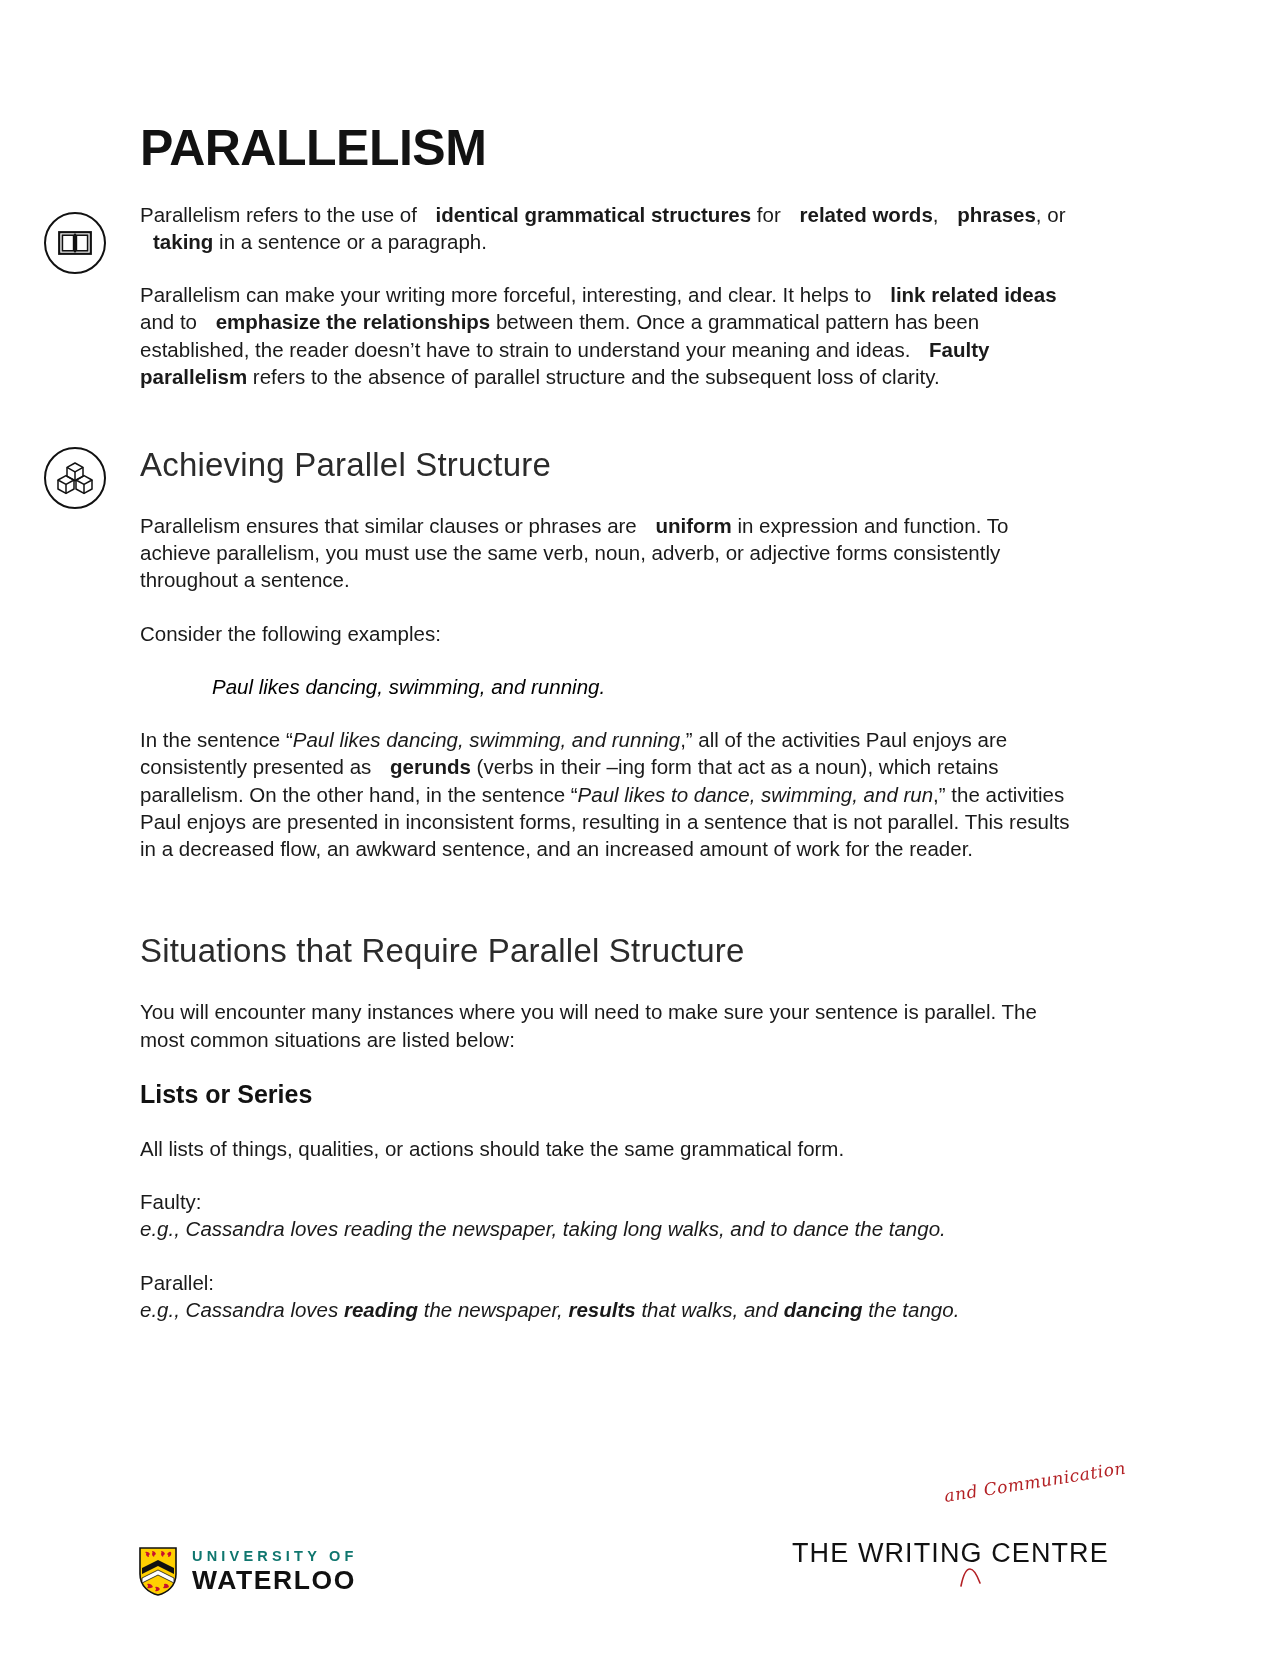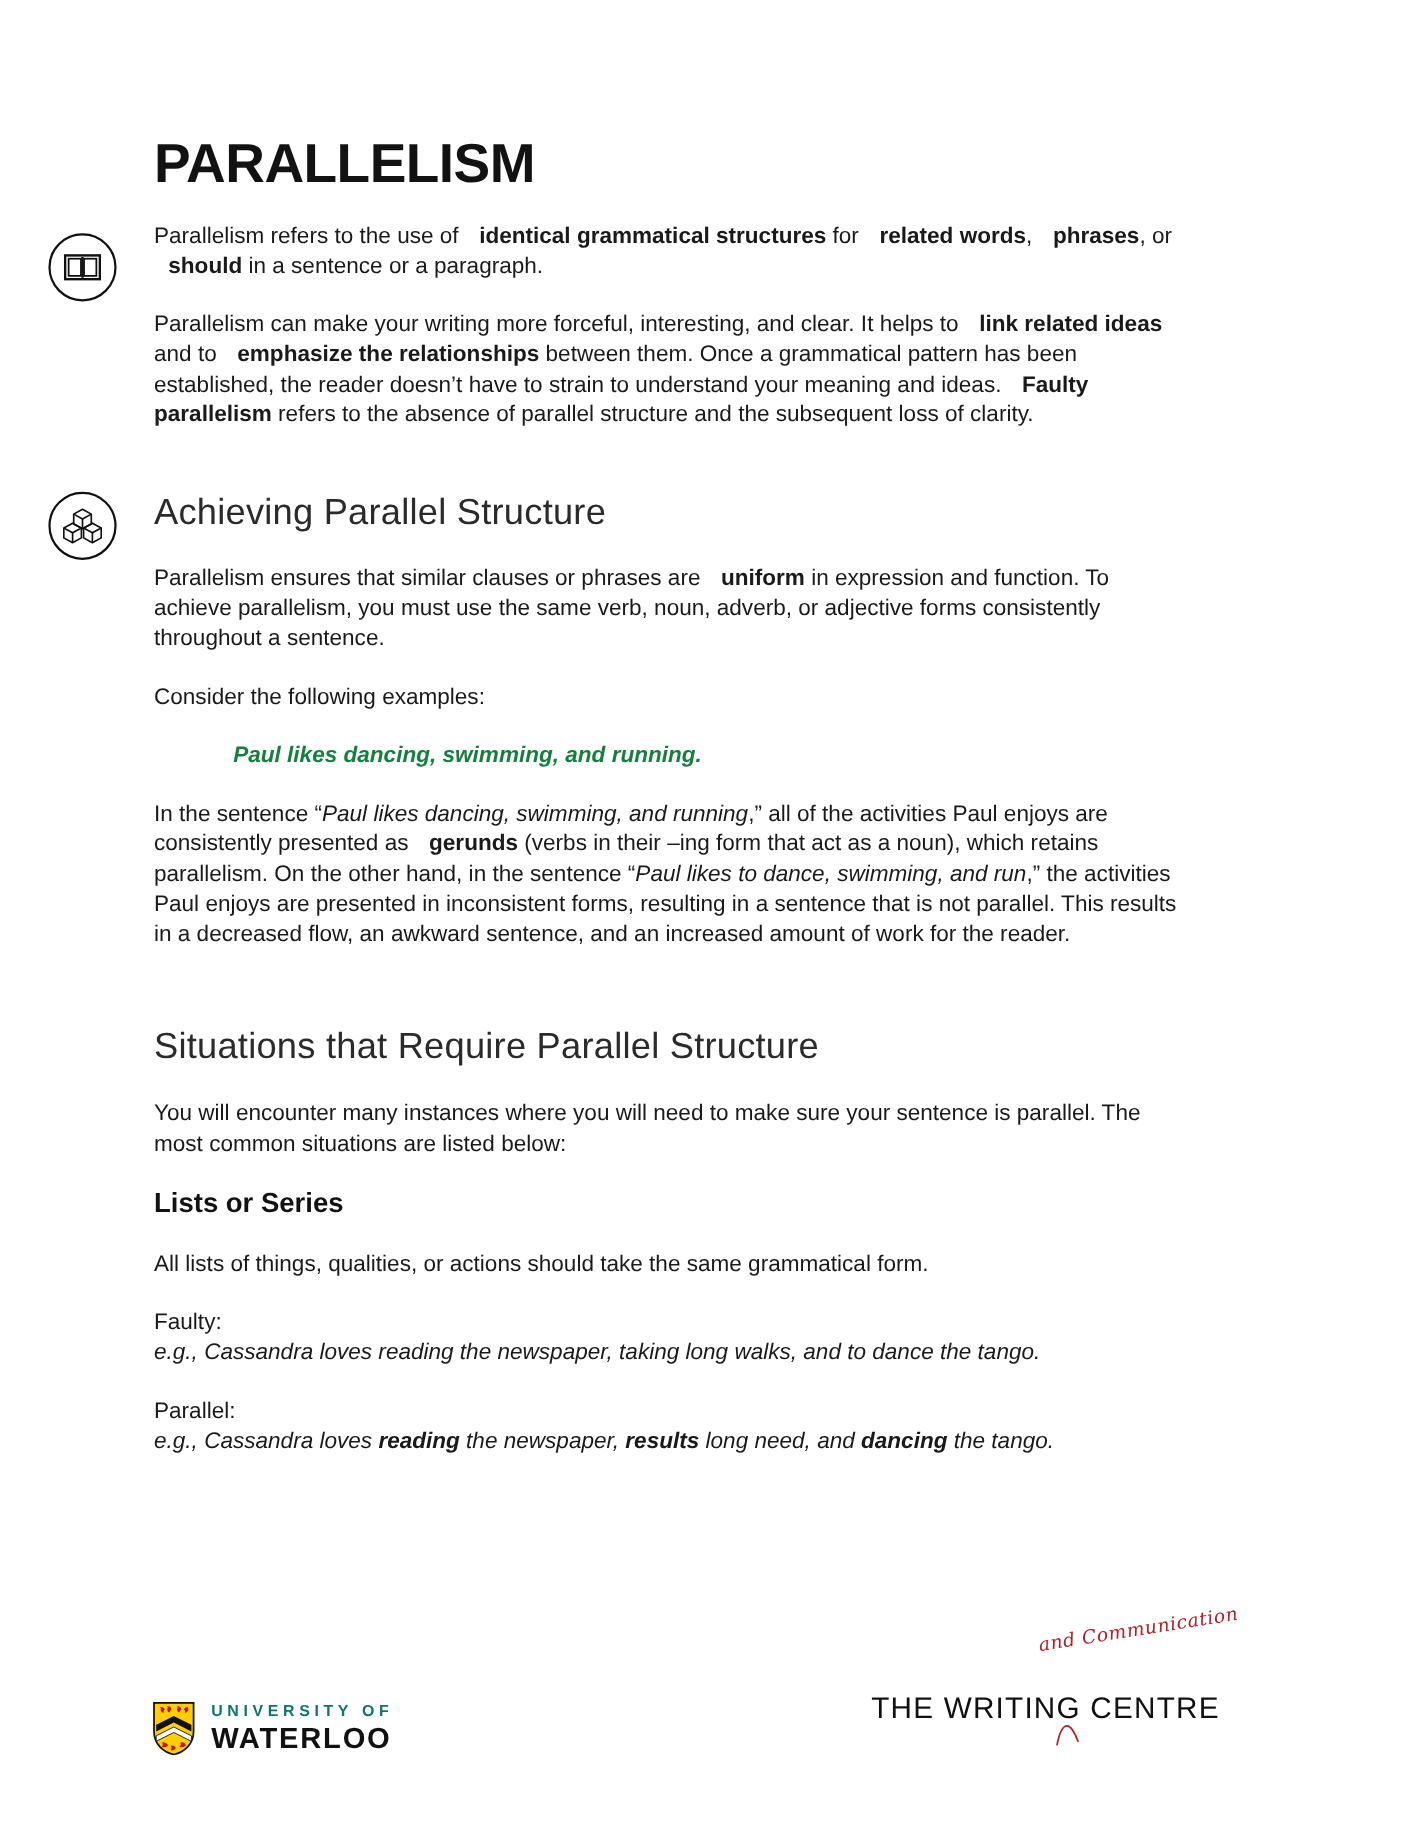--- a/index.html
+++ b/index.html
@@ -68,22 +68,21 @@
   }
 
   .example-block {
     margin: 0 0 26px 0;
     padding-left: 72px;
   }
   .example-line {
     font-size: 20.5px;
     font-style: italic;
     line-height: 1.33;
-    color: #15803d;
-    font-weight: bold;
+    color: #000000;
   }
 
   .eg-block { margin: 0 0 26px 0; }
   .eg-label {
     font-size: 20.5px;
     line-height: 1.33;
     color: #1a1a1a;
   }
   .eg-text {
     font-size: 20.5px;
@@ -219,21 +218,21 @@
         <line x1="27" y1="23.4" x2="27" y2="32.4"></line>
       </g>
     </svg>
   </div>
 
   <div class="content">
 
     <h1 class="doc-title">PARALLELISM</h1>
 
     <p class="body-text">
-      <span>Parallelism refers to the use of </span><b>identical grammatical structures</b><span> for </span><b>related words</b><span>, </span><b>phrases</b><span>, or </span><b>should</b><span> in a sentence or a paragraph.</span>
+      <span>Parallelism refers to the use of </span><b>identical grammatical structures</b><span> for </span><b>related words</b><span>, </span><b>phrases</b><span>, or </span><b>taking</b><span> in a sentence or a paragraph.</span>
     </p>
 
     <p class="body-text">
       <span>Parallelism can make your writing more forceful, interesting, and clear. It helps to </span><b>link related ideas</b><span> and to </span><b>emphasize the relationships</b><span> between them. Once a grammatical pattern has been established, the reader doesn’t have to strain to understand your meaning and ideas. </span><b>Faulty parallelism</b><span> refers to the absence of parallel structure and the subsequent loss of clarity.</span>
     </p>
 
     <div class="gap-lg"></div>
 
     <h2 class="section-heading">Achieving Parallel Structure</h2>
 
@@ -268,21 +267,21 @@
     <div class="eg-block">
       <div class="eg-label">Faulty:</div>
       <div class="eg-text">
         <span>e.g., Cassandra loves reading the newspaper, taking long walks, and to dance the tango.</span>
       </div>
     </div>
 
     <div class="eg-block">
       <div class="eg-label">Parallel:</div>
       <div class="eg-text">
-        <span>e.g., Cassandra loves </span><b>reading</b><span> the newspaper, </span><b>results</b><span> long need, and </span><b>dancing</b><span> the tango.</span>
+        <span>e.g., Cassandra loves </span><b>reading</b><span> the newspaper, </span><b>results</b><span> that walks, and </span><b>dancing</b><span> the tango.</span>
       </div>
     </div>
 
   </div>
 
   <div class="footer">
 
     <div class="uw-logo">
       <svg class="uw-shield" viewBox="0 0 40 50" aria-hidden="true">
         <path d="M2,2 L38,2 L38,28 C38,40 29,47 20,49 C11,47 2,40 2,28 Z" fill="#FFCF01" stroke="#111" stroke-width="1.6"></path>

